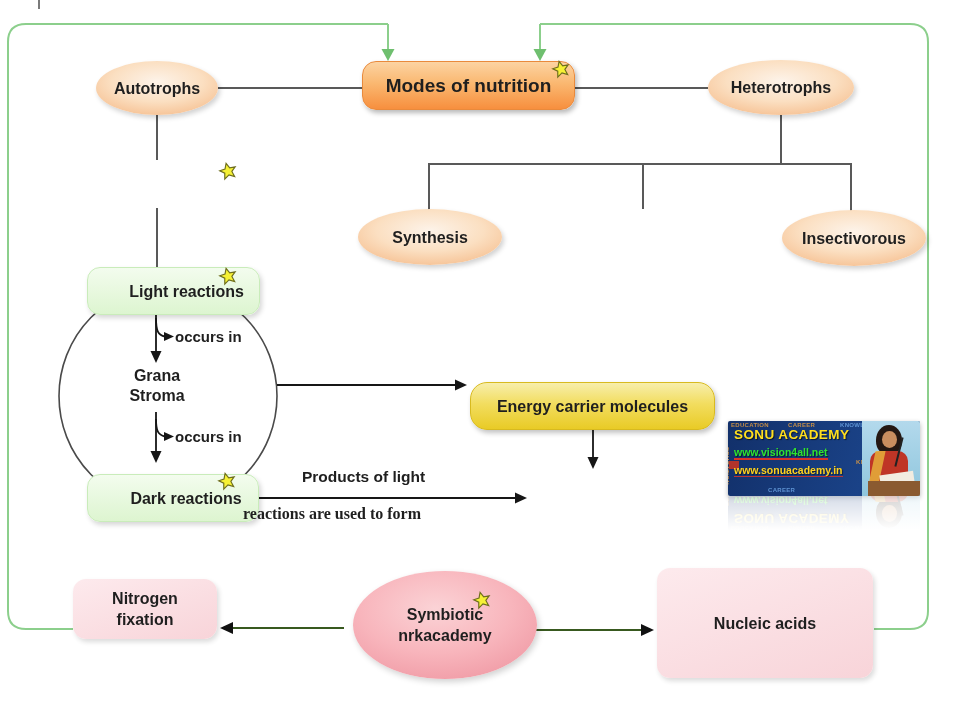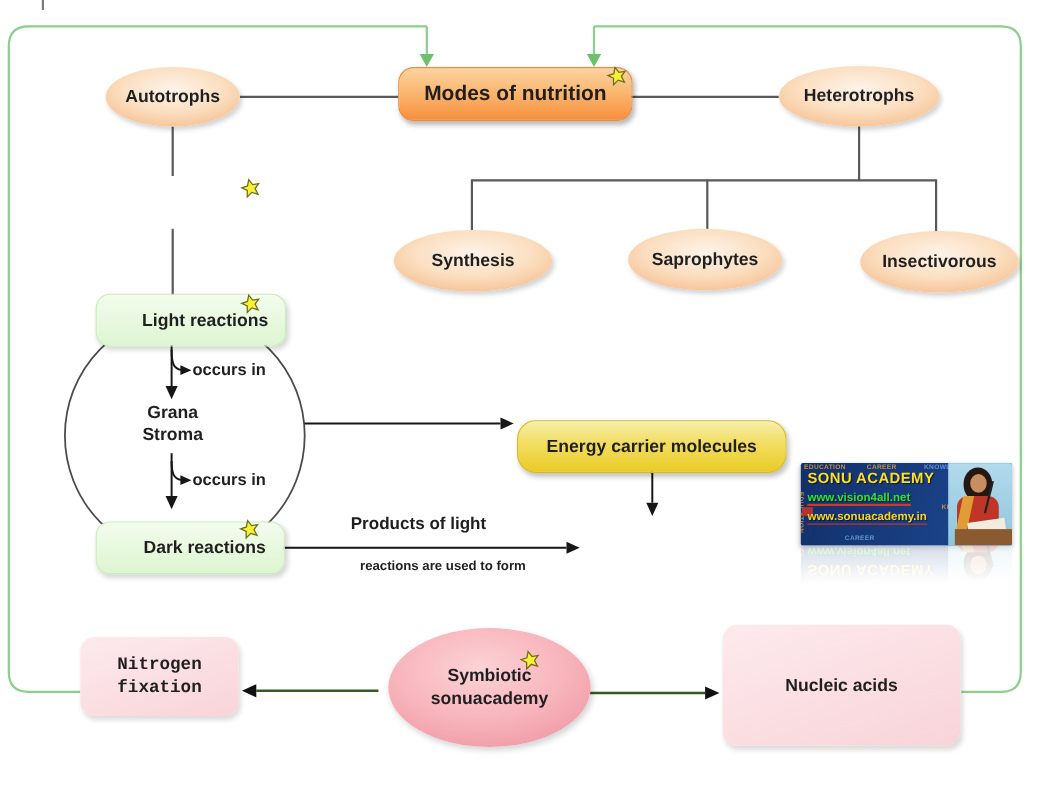--- a/index.html
+++ b/index.html
@@ -47,30 +47,30 @@
   .n-autotrophs{left:96px;top:61px;width:122px;height:54px;}
   .n-heterotrophs{left:708px;top:60px;width:146px;height:55px;}
   .n-parasites{left:358px;top:209px;width:144px;height:56px;}
   .n-saprophytes{left:571px;top:208px;width:140px;height:56px;}
   .n-insectivorous{left:782px;top:210px;width:144px;height:56px;}
   .n-photosynthesis{left:70px;top:159px;width:180px;height:50px;font-size:17px;}
   .n-light{left:87px;top:267px;width:145px;height:46px;}
   .n-dark{left:87px;top:474px;width:144px;height:46px;}
   .n-energy{left:470px;top:362px;width:243px;height:46px;margin-top:20px;}
   .n-carb{left:530px;top:473px;width:155px;height:47px;}
-  .n-nitrogen{left:73px;top:579px;width:144px;height:72px;font-family:Liberation Mono, monospace;}
+  .n-nitrogen{left:73px;top:579px;width:144px;height:60px;}
   .n-symbiotic{left:353px;top:571px;width:184px;height:108px;}
   .n-synthesis{left:657px;top:568px;width:216px;height:110px;}
   
   .ann{position:absolute;z-index:2;font-weight:bold;font-size:15px;line-height:18px;}
   .t-occurs1{left:175px;top:328px;}
   .t-occurs2{left:175px;top:428px;}
   .t-grana{left:97px;top:366px;width:120px;text-align:center;font-size:16px;line-height:20px;}
-  .t-products1{left:302px;top:468px;width:140px;text-align:right;font-size:15.5px;}
-  .t-products2{left:243px;top:505px;width:235px;text-align:right;font-size:12px;}
+  .t-products1{left:302px;top:468px;width:140px;text-align:left;font-size:15.5px;}
+  .t-products2{left:243px;top:505px;width:235px;text-align:left;font-size:16px;font-family:Liberation Serif, serif;}
   
   .star{position:absolute;z-index:3;width:20px;height:20px;}
   .star svg{width:100%;height:100%;display:block;}
   .s-modes{left:551px;top:59px;}
   .s-photo{left:218px;top:161px;}
   .s-light{left:218px;top:266px;}
   .s-dark{left:217px;top:471px;}
   .s-symb{left:472px;top:590px;}
   
   .banner{position:absolute;left:728px;top:421px;width:192px;z-index:3;}
@@ -166,42 +166,39 @@
   </div>
   <div class="node orangebox n-modes">
     <span>Modes of nutrition</span>
   </div>
   <div class="node peach n-heterotrophs">
     <span>Heterotrophs</span>
   </div>
   <div class="node peach n-parasites">
     <span>Synthesis</span>
   </div>
-  <div class="node peach n-saprophytes">
-    <span>Saprophytes</span>
-  </div>
   <div class="node peach n-insectivorous">
     <span>Insectivorous</span>
   </div>
   <div class="node mint n-light">
     <span>Light reactions</span>
   </div>
   <div class="node mint n-dark">
     <span>Dark reactions</span>
   </div>
   <div class="node yellow n-energy">
     <span>Energy carrier molecules</span>
   </div>
   <div class="node pinkbox n-nitrogen">
     <span>Nitrogen</span>
     <span>fixation</span>
   </div>
   <div class="node pink-ell n-symbiotic">
     <span>Symbiotic</span>
-    <span>sonuacademy</span>
+    <span>nrkacademy</span>
   </div>
   <div class="node pinkbox n-synthesis">
     <span>Nucleic acids</span>
   </div>
 
   <div class="ann t-occurs1">occurs in</div>
   <div class="ann t-occurs2">occurs in</div>
   <div class="ann t-grana">
     <span style="display:block">Grana</span>
     <span style="display:block">Stroma</span>

